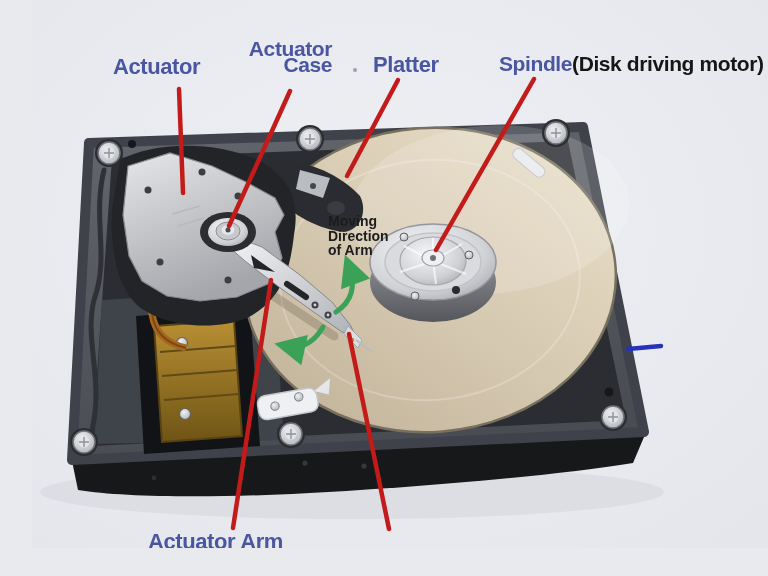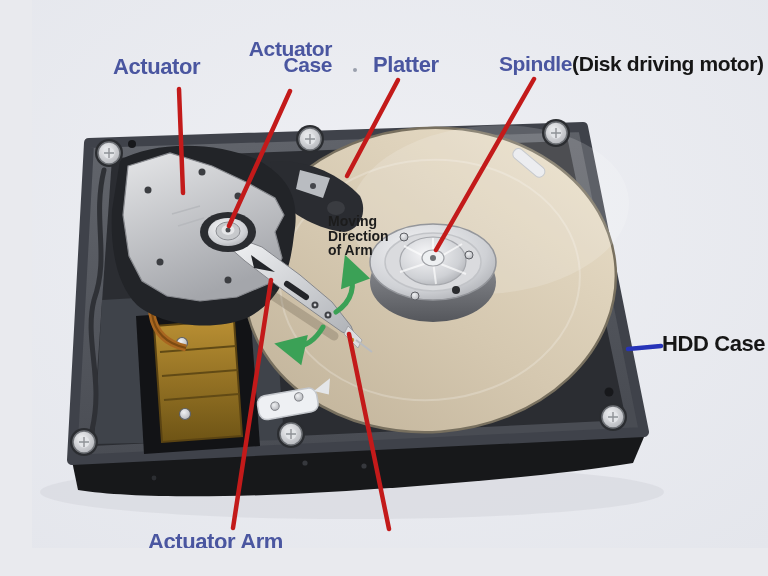--- a/index.html
+++ b/index.html
@@ -246,21 +246,20 @@
   </div>
 
   <span class="stray-dot"></span>
 
   <div class="lbl f22" style="left:341px;top:54px;">Platter</div>
 
   <div class="lbl f21" style="left:467px;top:53px;">
     <span>Spindle</span><span class="spindle-note">(Disk driving motor)</span>
   </div>
 
-  <div class="lbl f22 black" style="left:630px;top:333px;">HDD Case</div>
 
   <div class="lbl f22" style="left:116px;top:531px;text-align:right;">Actuator Arm</div>
 
 
   <div class="moving">
     <span>Moving</span>
     <span>Direction</span>
     <span>of Arm</span>
   </div>
 

